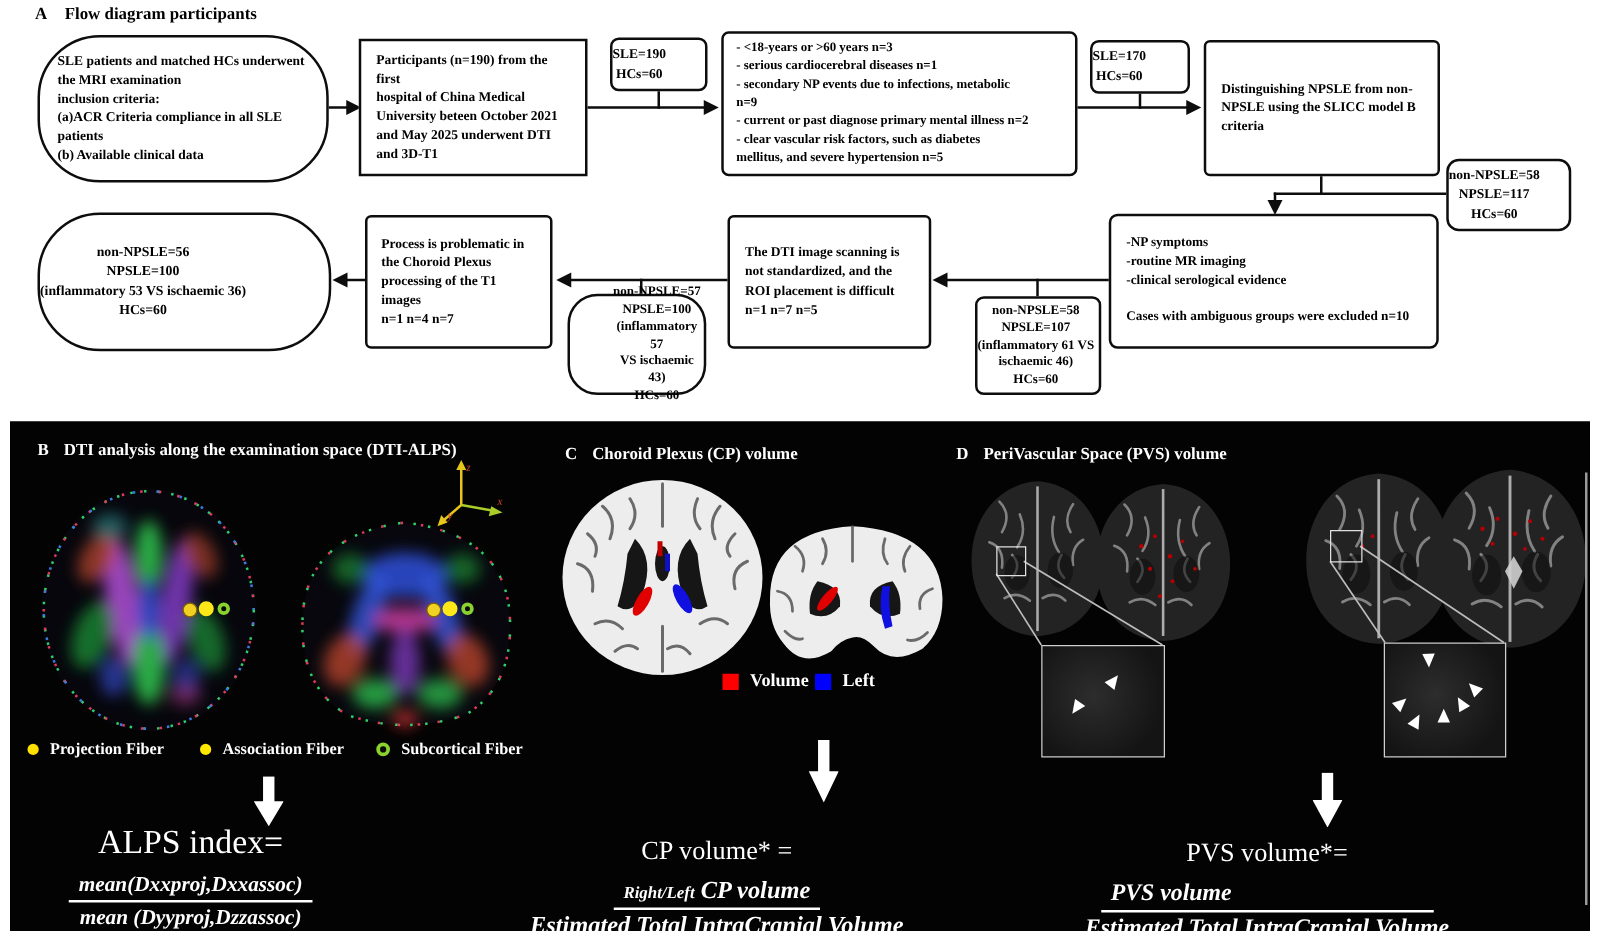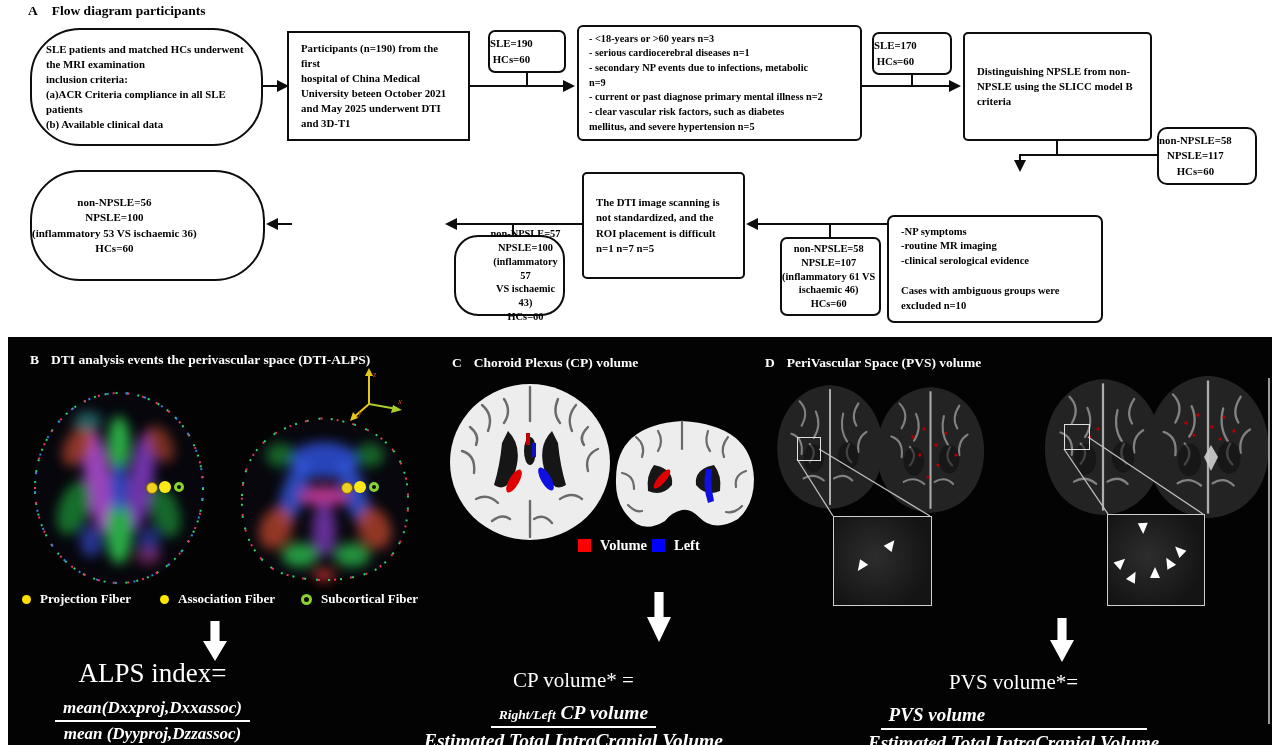--- a/index.html
+++ b/index.html
@@ -104,21 +104,21 @@
   <div class="vline" style="left:1056px;top:141px;height:15px;"></div>
   <div class="hline" style="left:1019px;top:154px;width:138px;"></div>
   <div class="vline" style="left:1019px;top:154px;height:8px;"></div>
   <div class="arr-d" style="left:1014px;top:160px;"></div>
 
   <div class="flow-box r-md txt-center" style="left:1157px;top:127px;width:100px;height:58px;font-size:10.8px;">
     <span>non-NPSLE=58
 NPSLE=117
 HCs=60</span></div>
 
-  <div class="flow-box txt-left" style="left:887px;top:171px;width:216px;height:108px;padding:4px 12px;font-size:10.6px;border-radius:7px;margin-top:44px;">
+  <div class="flow-box txt-left" style="left:887px;top:171px;width:264px;height:108px;padding:4px 12px;font-size:10.6px;border-radius:7px;">
     <span>-NP symptoms
 -routine MR imaging
 -clinical serological evidence
 
 Cases with ambiguous groups were excluded n=10</span></div>
 
   <div class="hline" style="left:757px;top:223px;width:130px;"></div>
   <div class="arr-l" style="left:746px;top:218px;"></div>
   <div class="vline" style="left:829px;top:223px;height:14px;"></div>
   <div class="flow-box r-sm txt-center" style="left:780px;top:237px;width:101px;height:79px;font-size:10.4px;line-height:1.32;">
@@ -137,35 +137,40 @@
   <div class="hline" style="left:456px;top:223px;width:126px;"></div>
   <div class="arr-l" style="left:445px;top:218px;"></div>
   <div class="vline" style="left:512px;top:223px;height:12px;"></div>
   <div class="flow-box r-lg txt-center" style="left:454px;top:235px;width:111px;height:81px;font-size:10.4px;line-height:1.32;">
     <span>non-NPSLE=57
 NPSLE=100
 (inflammatory 57
 VS ischaemic 43)
 HCs=60</span></div>
 
+  <div class="flow-box txt-left" style="left:292px;top:172px;width:150px;height:107px;padding:6px 11px;font-size:10.8px;border-radius:5px;">
+    <span>Process is problematic in
+the Choroid Plexus
+processing of the T1 images
+n=1 n=4 n=7</span></div>
 
   <div class="hline" style="left:276px;top:223px;width:16px;"></div>
   <div class="arr-l" style="left:266px;top:218px;"></div>
 
   <div class="flow-box r-xl txt-center" style="left:30px;top:170px;width:235px;height:111px;font-size:11px;">
     <span>non-NPSLE=56
 NPSLE=100
 (inflammatory 53 VS ischaemic 36)
 HCs=60</span></div>
 
   <div class="black-panel"></div>
 
   <div class="p-title" style="left:30px;top:352px;">
     <span>B</span>
-    <span>DTI analysis events the perivascular space (DTI-ALPS)</span>
+    <span>DTI analysis along the examination space (DTI-ALPS)</span>
   </div>
 
   <svg style="position:absolute;left:345px;top:364px;" width="62" height="58">
     <line x1="24" y1="40" x2="24" y2="9" stroke="#e6c619" stroke-width="2"></line>
     <polygon points="24,4 20,12 28,12" fill="#e6c619"></polygon>
     <line x1="24" y1="40" x2="52" y2="45" stroke="#aacd2a" stroke-width="2"></line>
     <polygon points="57,46 48,41 46,49" fill="#aacd2a"></polygon>
     <line x1="24" y1="40" x2="9" y2="53" stroke="#e6c619" stroke-width="2"></line>
     <polygon points="5,57 13,54 8,48" fill="#e6c619"></polygon>
     <text x="28" y="13" fill="#d0452a" font-size="9" font-style="italic">z</text>

